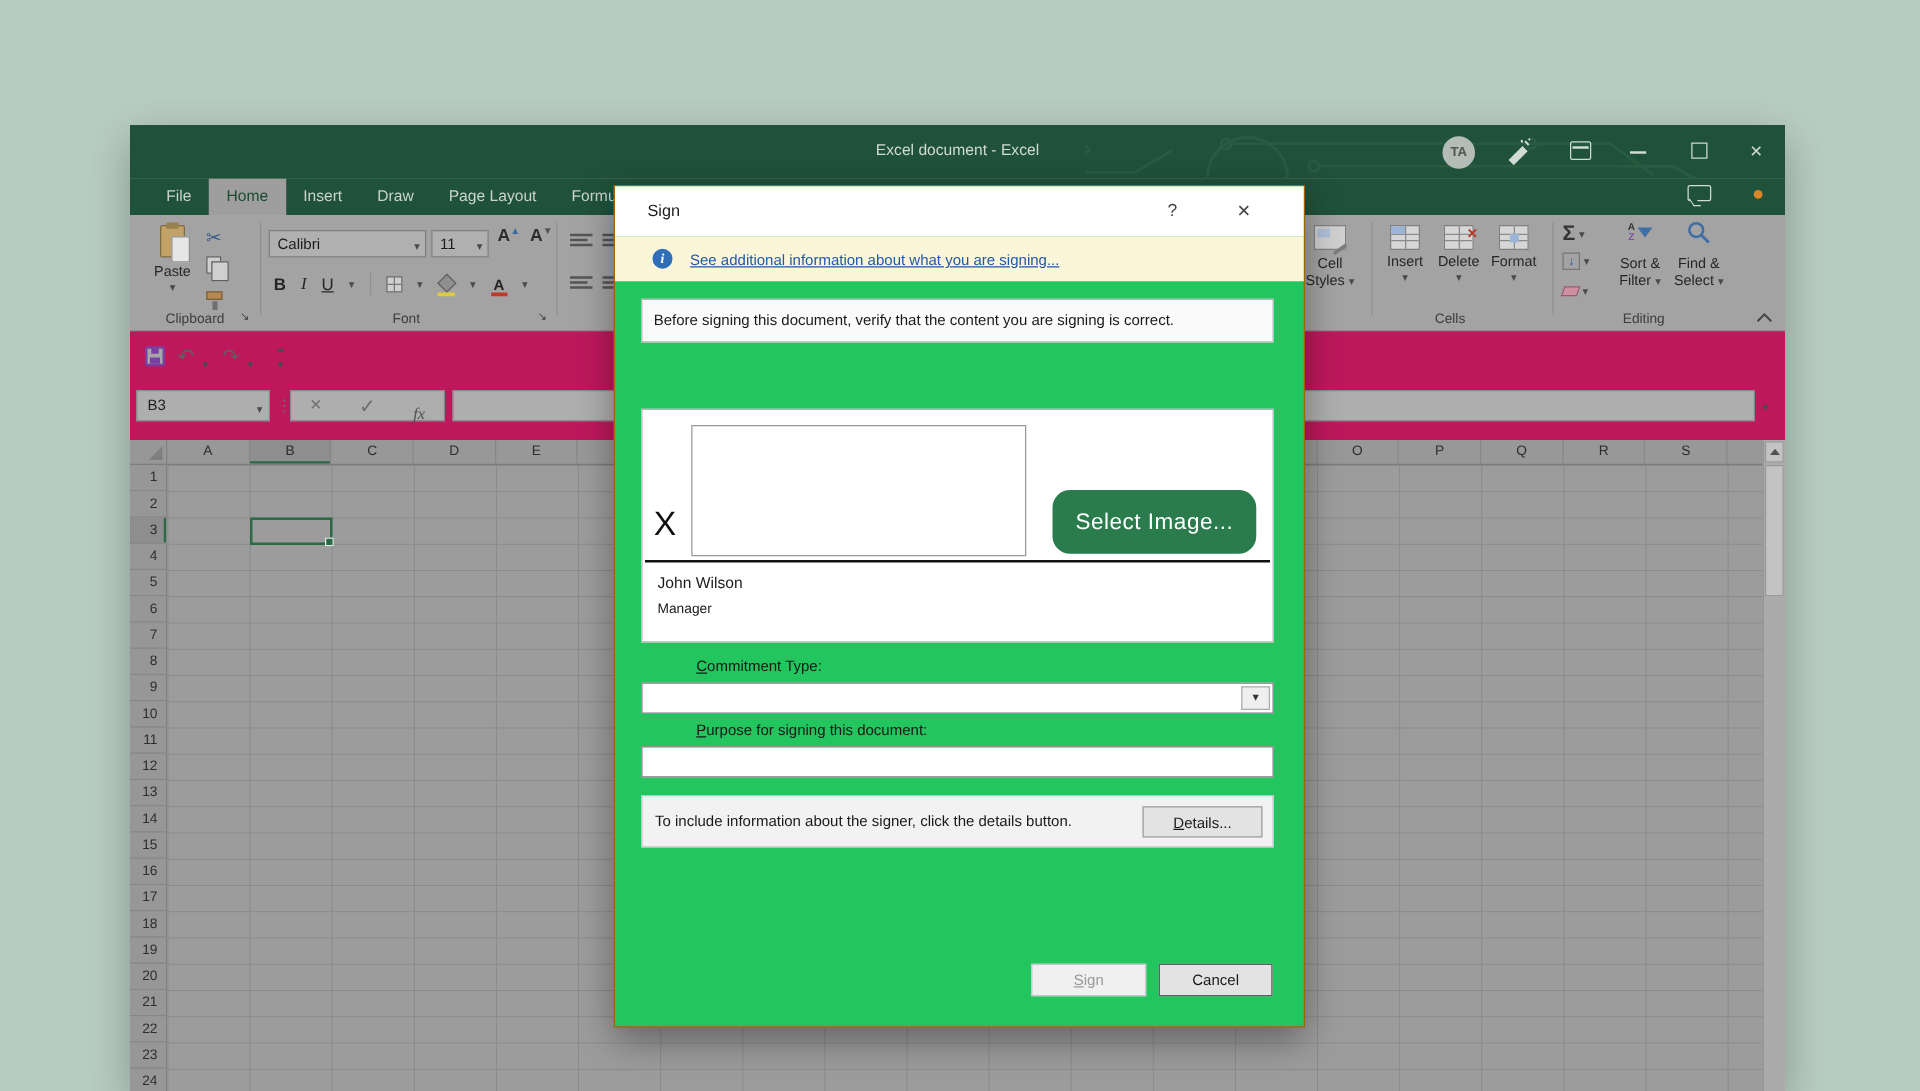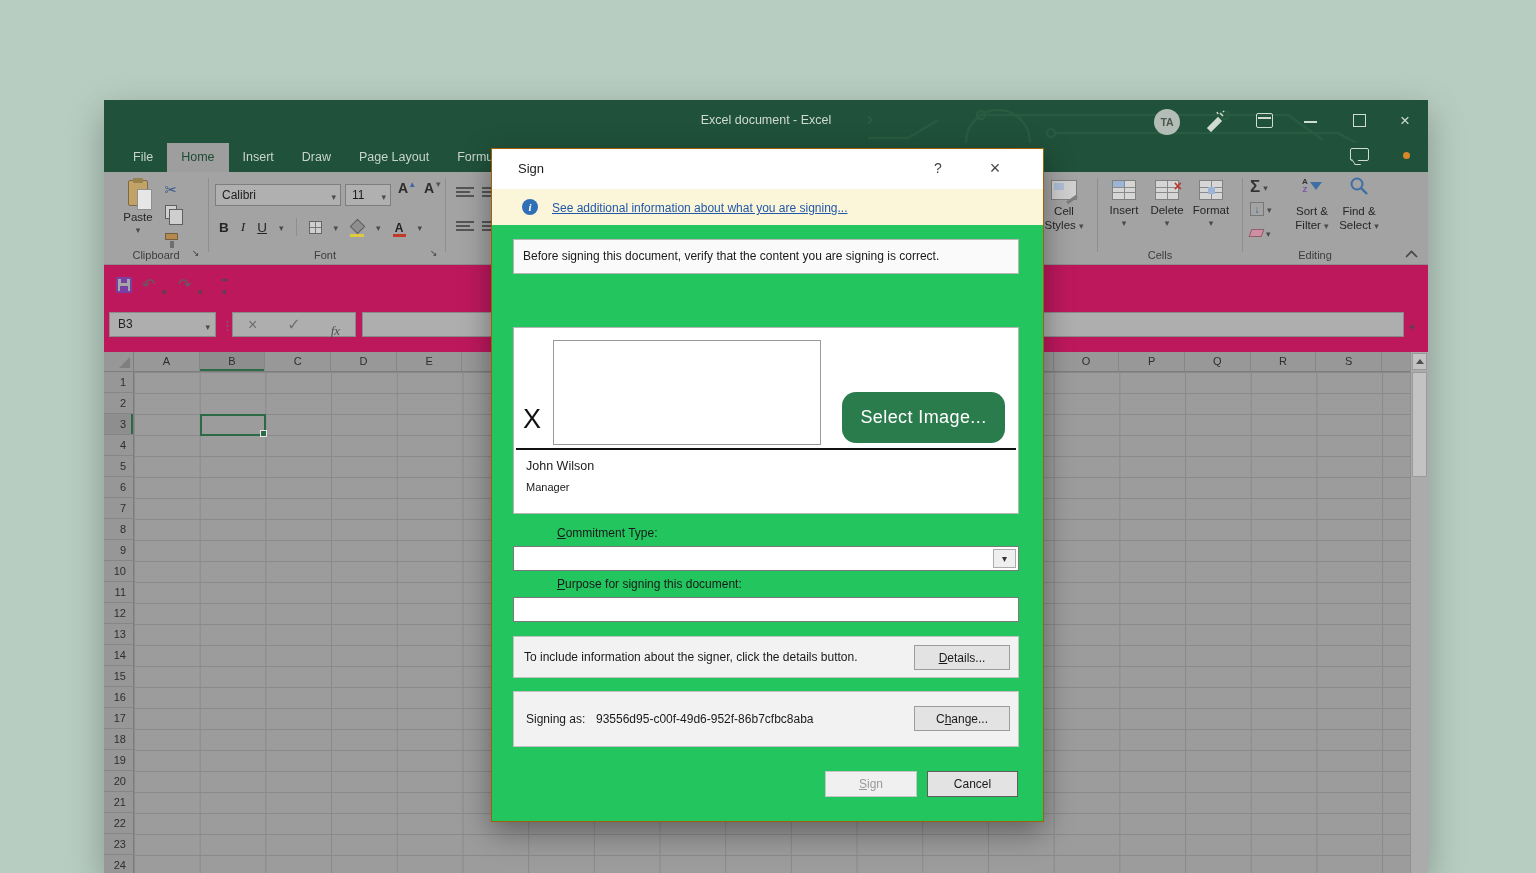--- a/index.html
+++ b/index.html
@@ -469,27 +469,20 @@
     </div>
     <div class="txt-input"></div>
 
     <div class="grp-box box-details">
       <span class="dtl-text">To include information about the signer, click the details button.</span>
       <button class="winbtn btn-details">
         <span><span class="u">D</span><span>etails...</span></span>
       </button>
     </div>
 
-    <div class="grp-box box-signing">
-      <span class="sgn-lbl">Signing as:</span>
-      <span class="sgn-val">93556d95-c00f-49d6-952f-86b7cfbc8aba</span>
-      <button class="winbtn btn-change">
-        <span><span>C</span><span class="u">h</span><span>ange...</span></span>
-      </button>
-    </div>
 
     <button class="winbtn btn-sign" disabled="">
       <span><span class="u">S</span><span>ign</span></span>
     </button>
     <button class="winbtn btn-cancel">Cancel</button>
   </div>
 
 </div>
 
 </body></html>

